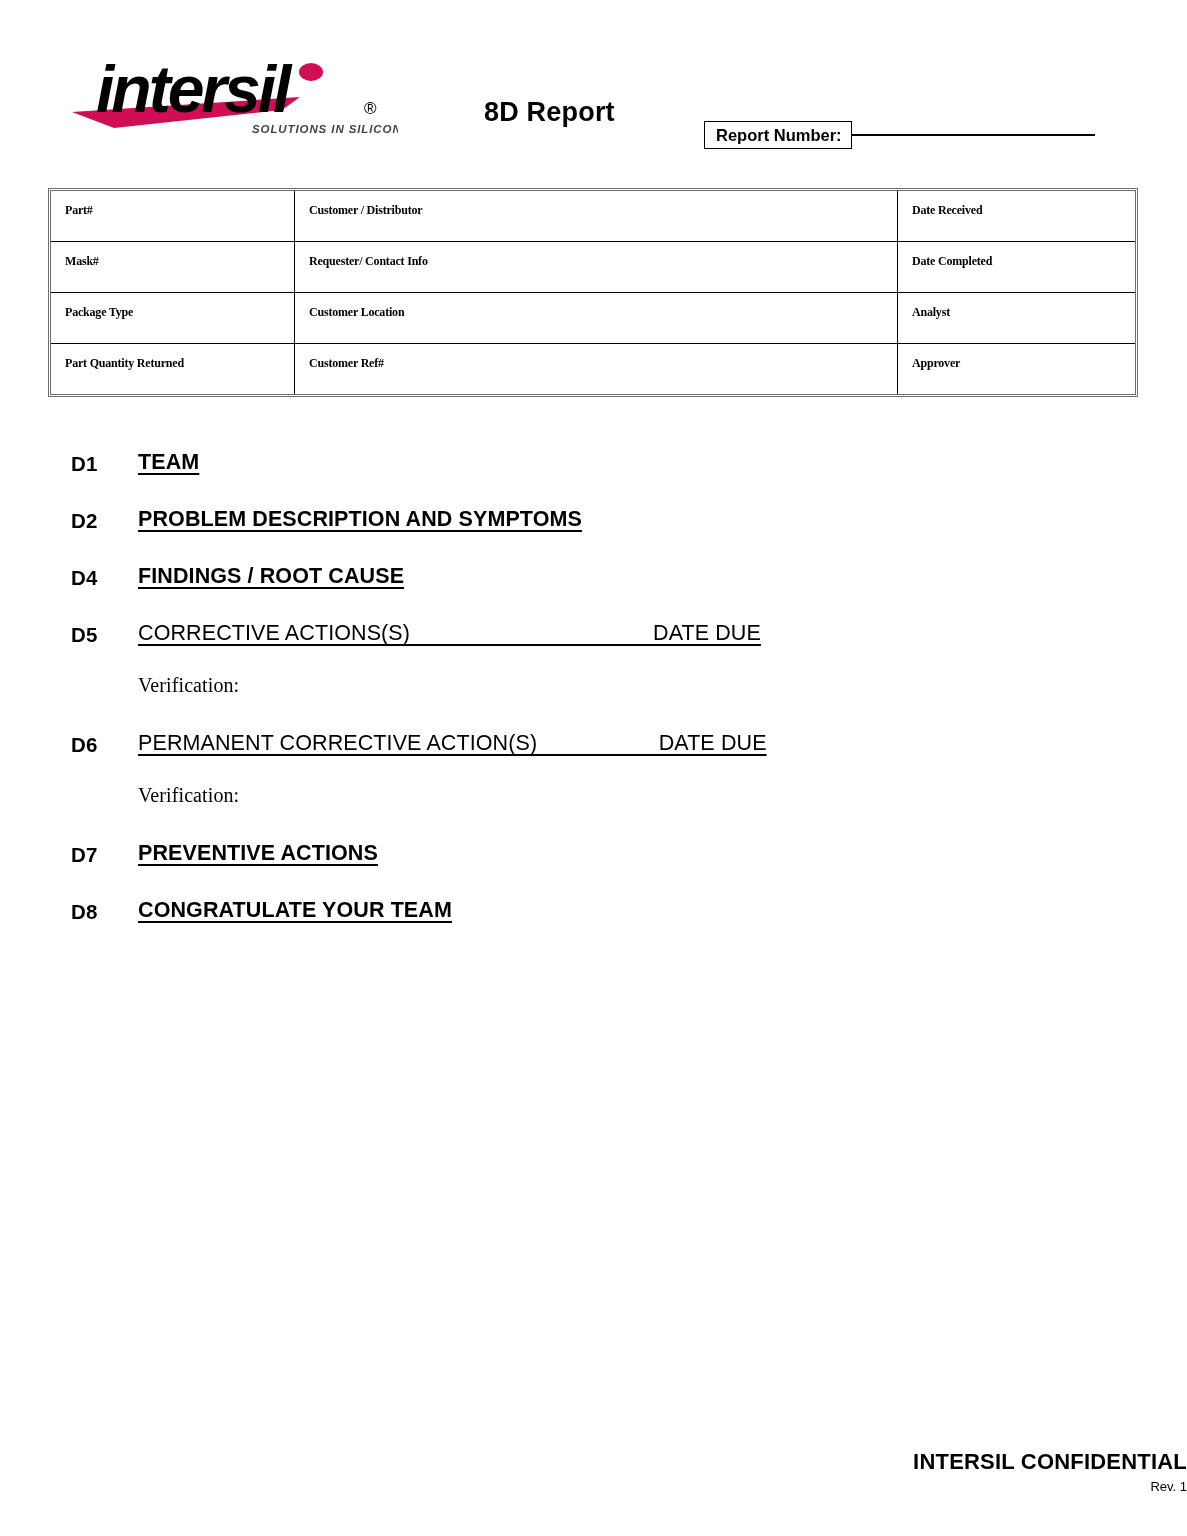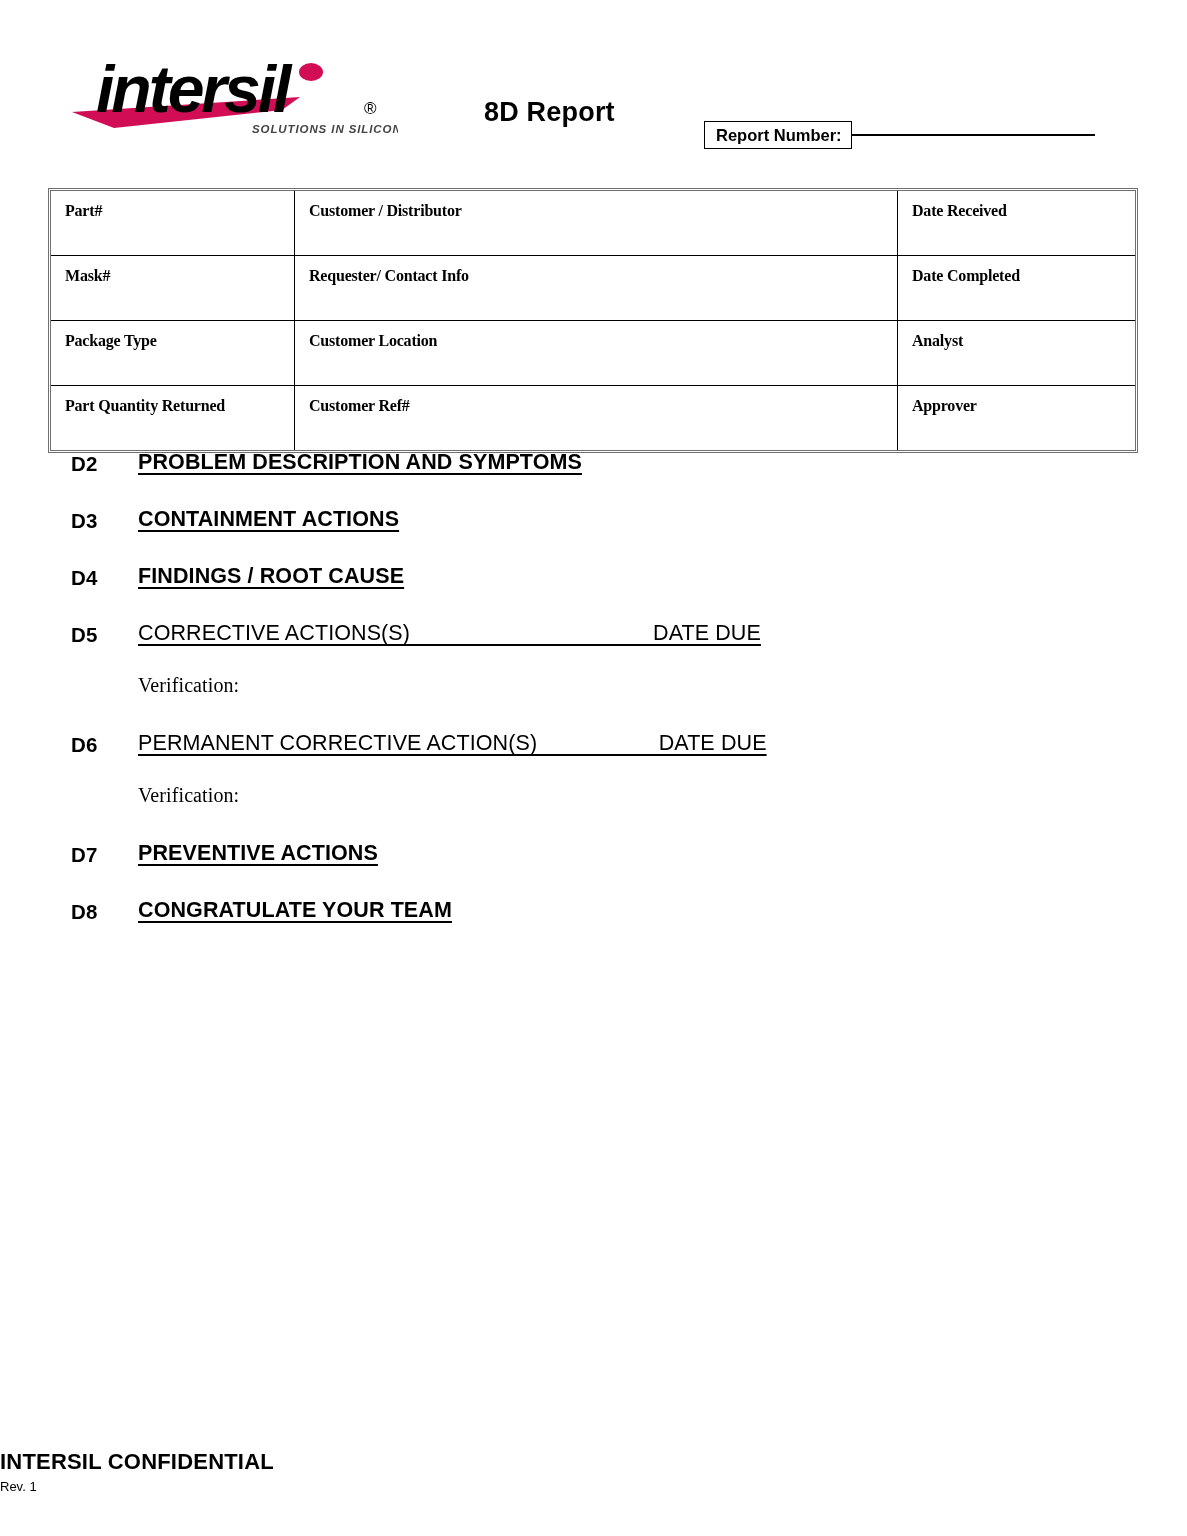--- a/index.html
+++ b/index.html
@@ -83,24 +83,24 @@
     background: #fff;
   }
   table.info-table {
     border-collapse: collapse;
     width: 100%;
     table-layout: fixed;
   }
   table.info-table td {
     border: 1.4px solid #000;
     vertical-align: top;
-    padding: 10px 0 14px 14px;
+    padding: 10px 0 0 14px;
     height: 40px;
     font-family: "Liberation Serif", serif;
-    font-size: 16px;
+    font-size: 12px;
     font-weight: bold;
     line-height: 19px;
     letter-spacing: -0.2px;
   }
   table.info-table tr > td:nth-child(1) { width: 229px; }
   table.info-table tr > td:nth-child(2) { width: 588px; }
   table.info-table tr > td:nth-child(3) { width: auto; }
   table.info-table tr > td:first-child { border-left: none; }
   table.info-table tr > td:last-child  { border-right: none; }
   table.info-table tr:first-child td   { border-top: none; }
@@ -161,21 +161,21 @@
     letter-spacing: 0.1px;
   }
   .note-row { position: relative; height: 53px; }
 
   
   .footer {
     position: absolute;
     left: 0;
     top: 1448px;
     width: 1187px;
-    text-align: left;
+    text-align: right;
   }
   .footer-main {
     font-size: 22px;
     font-weight: bold;
     letter-spacing: 0.2px;
     line-height: 27px;
   }
   .footer-rev {
     font-size: 13px;
     font-weight: normal;
@@ -234,30 +234,30 @@
         <td>Part Quantity Returned</td>
         <td>Customer Ref#</td>
         <td>Approver</td>
       </tr>
     </tbody>
   </table>
 </div>
 
 <div class="sections">
 
+  <div class="d-row">
+    <span class="d-code">D1</span>
+    <span class="d-title">TEAM</span>
+  </div>
 
   <div class="d-row">
     <span class="d-code">D2</span>
     <span class="d-title">PROBLEM DESCRIPTION AND SYMPTOMS</span>
   </div>
 
-  <div class="d-row">
-    <span class="d-code">D3</span>
-    <span class="d-title">CONTAINMENT ACTIONS</span>
-  </div>
 
   <div class="d-row">
     <span class="d-code">D4</span>
     <span class="d-title">FINDINGS / ROOT CAUSE</span>
   </div>
 
   <div class="d-row">
     <span class="d-code">D5</span>
     <span class="d-title-spread">CORRECTIVE ACTIONS(S)                                        DATE DUE</span>
   </div>

